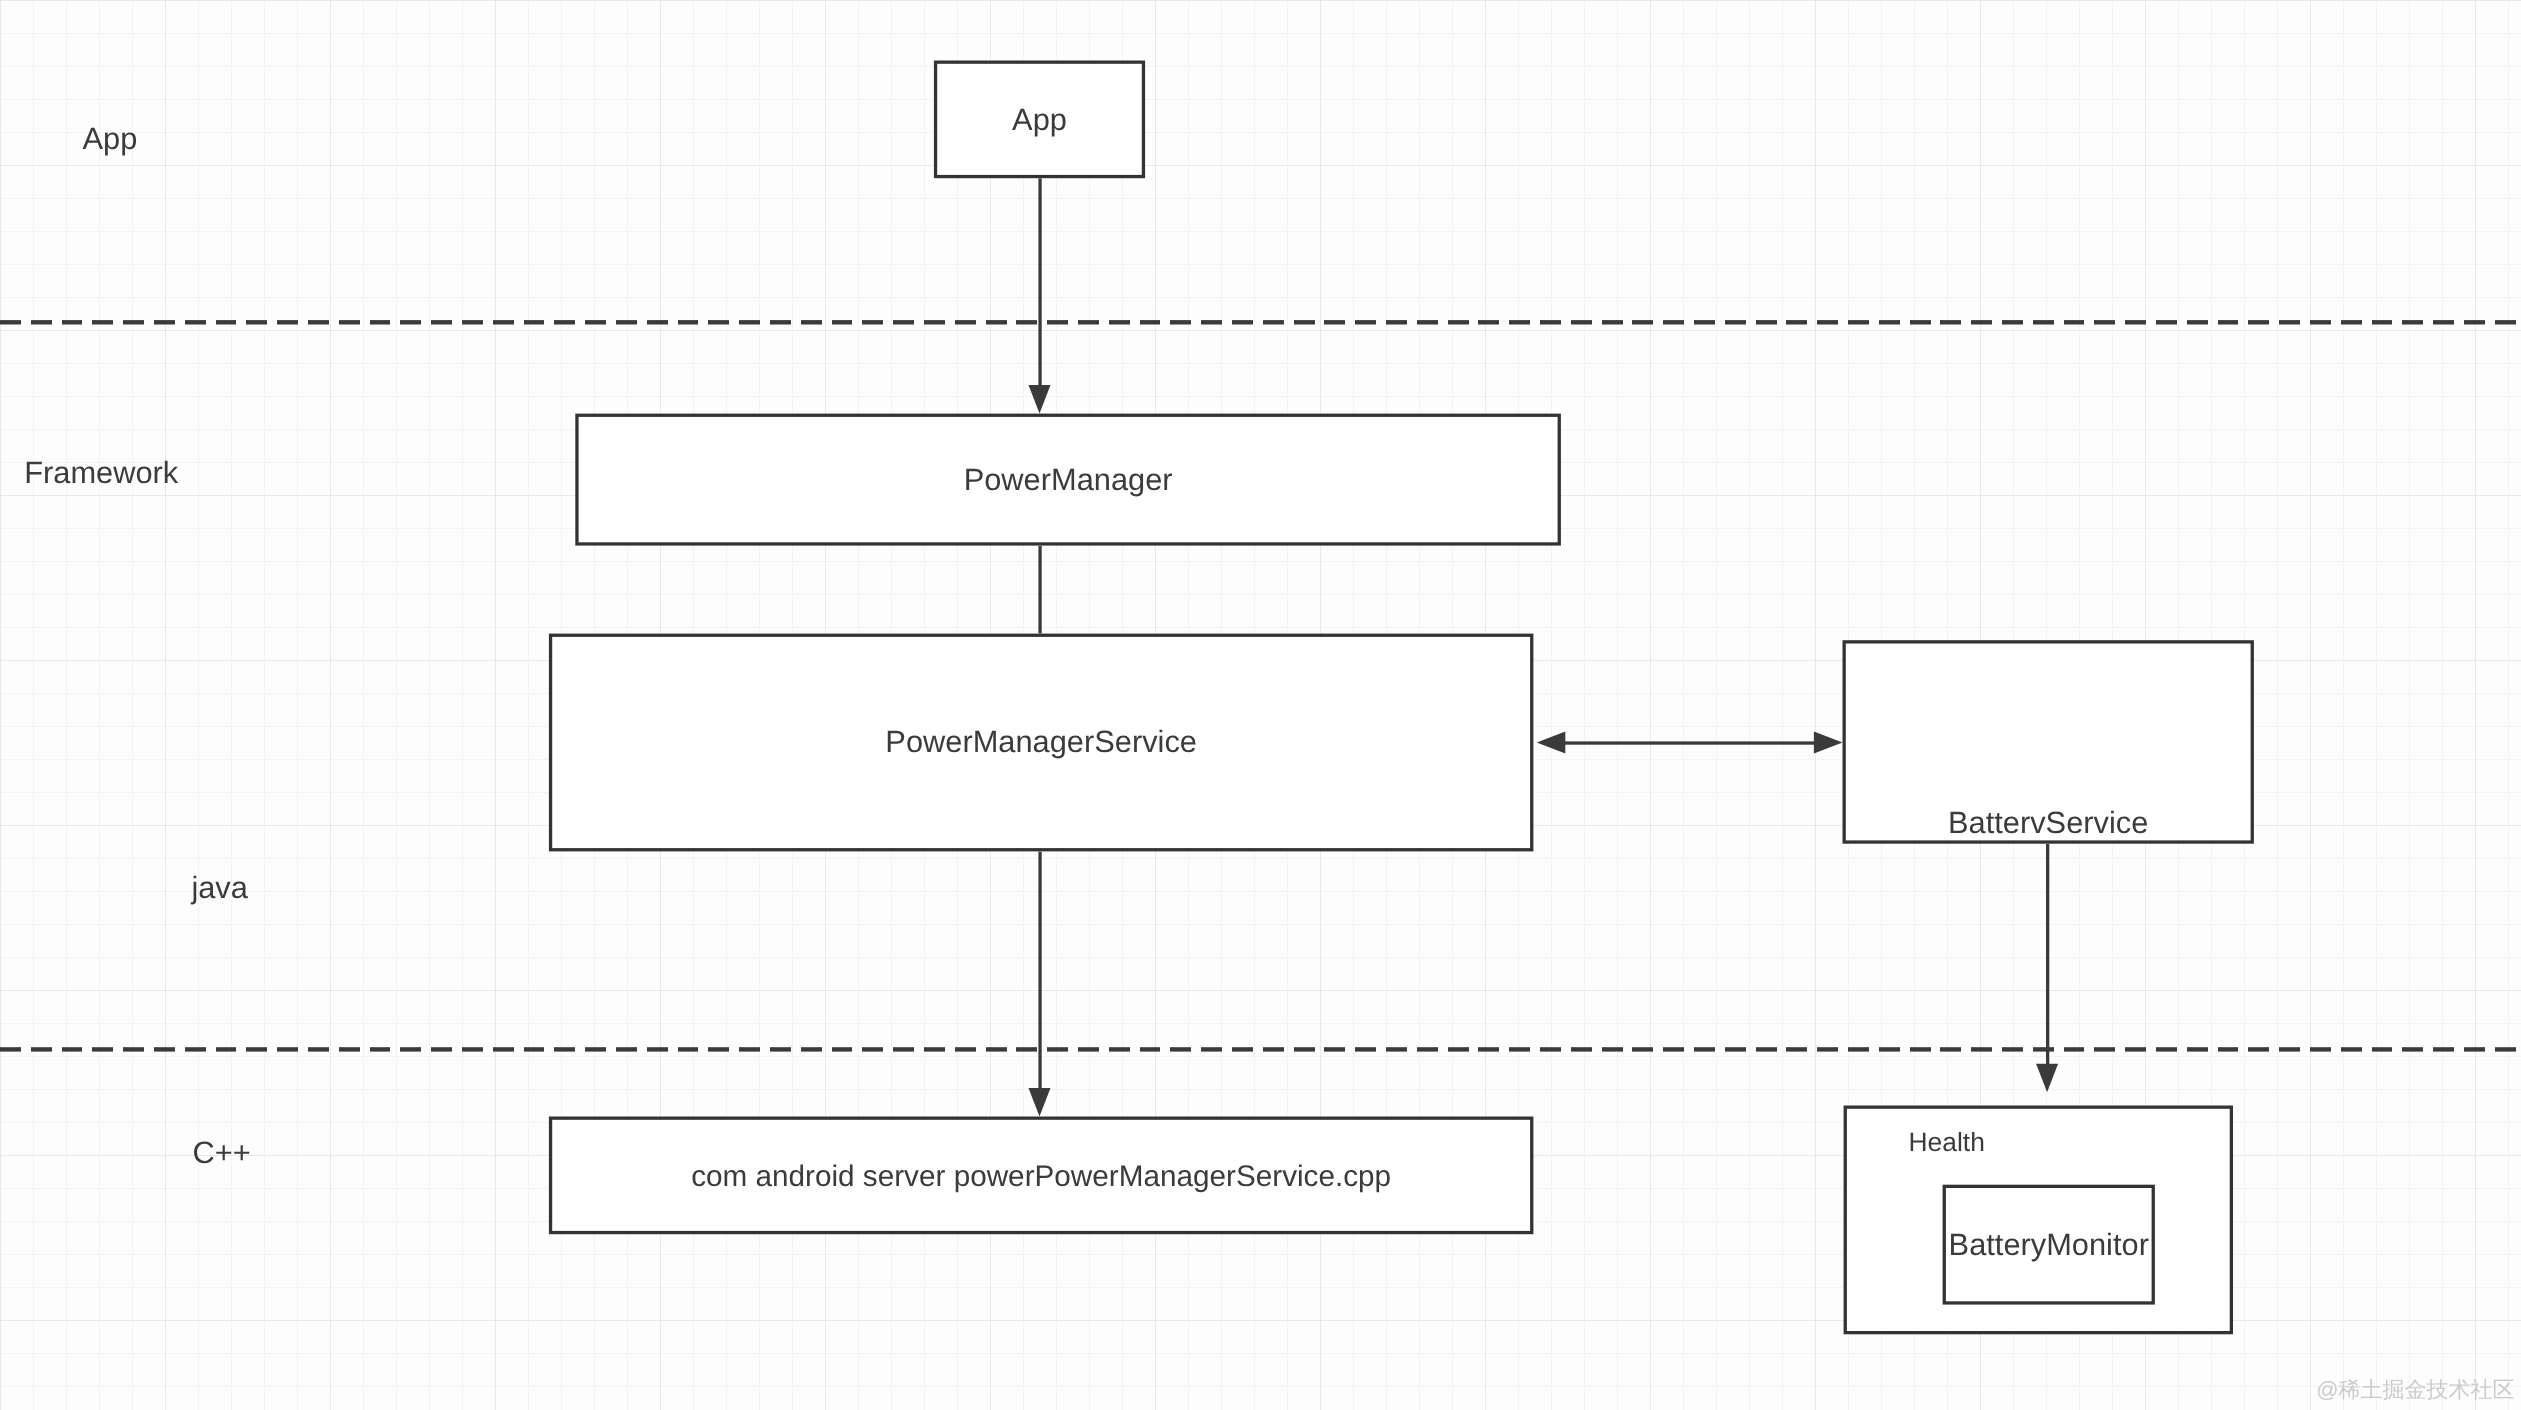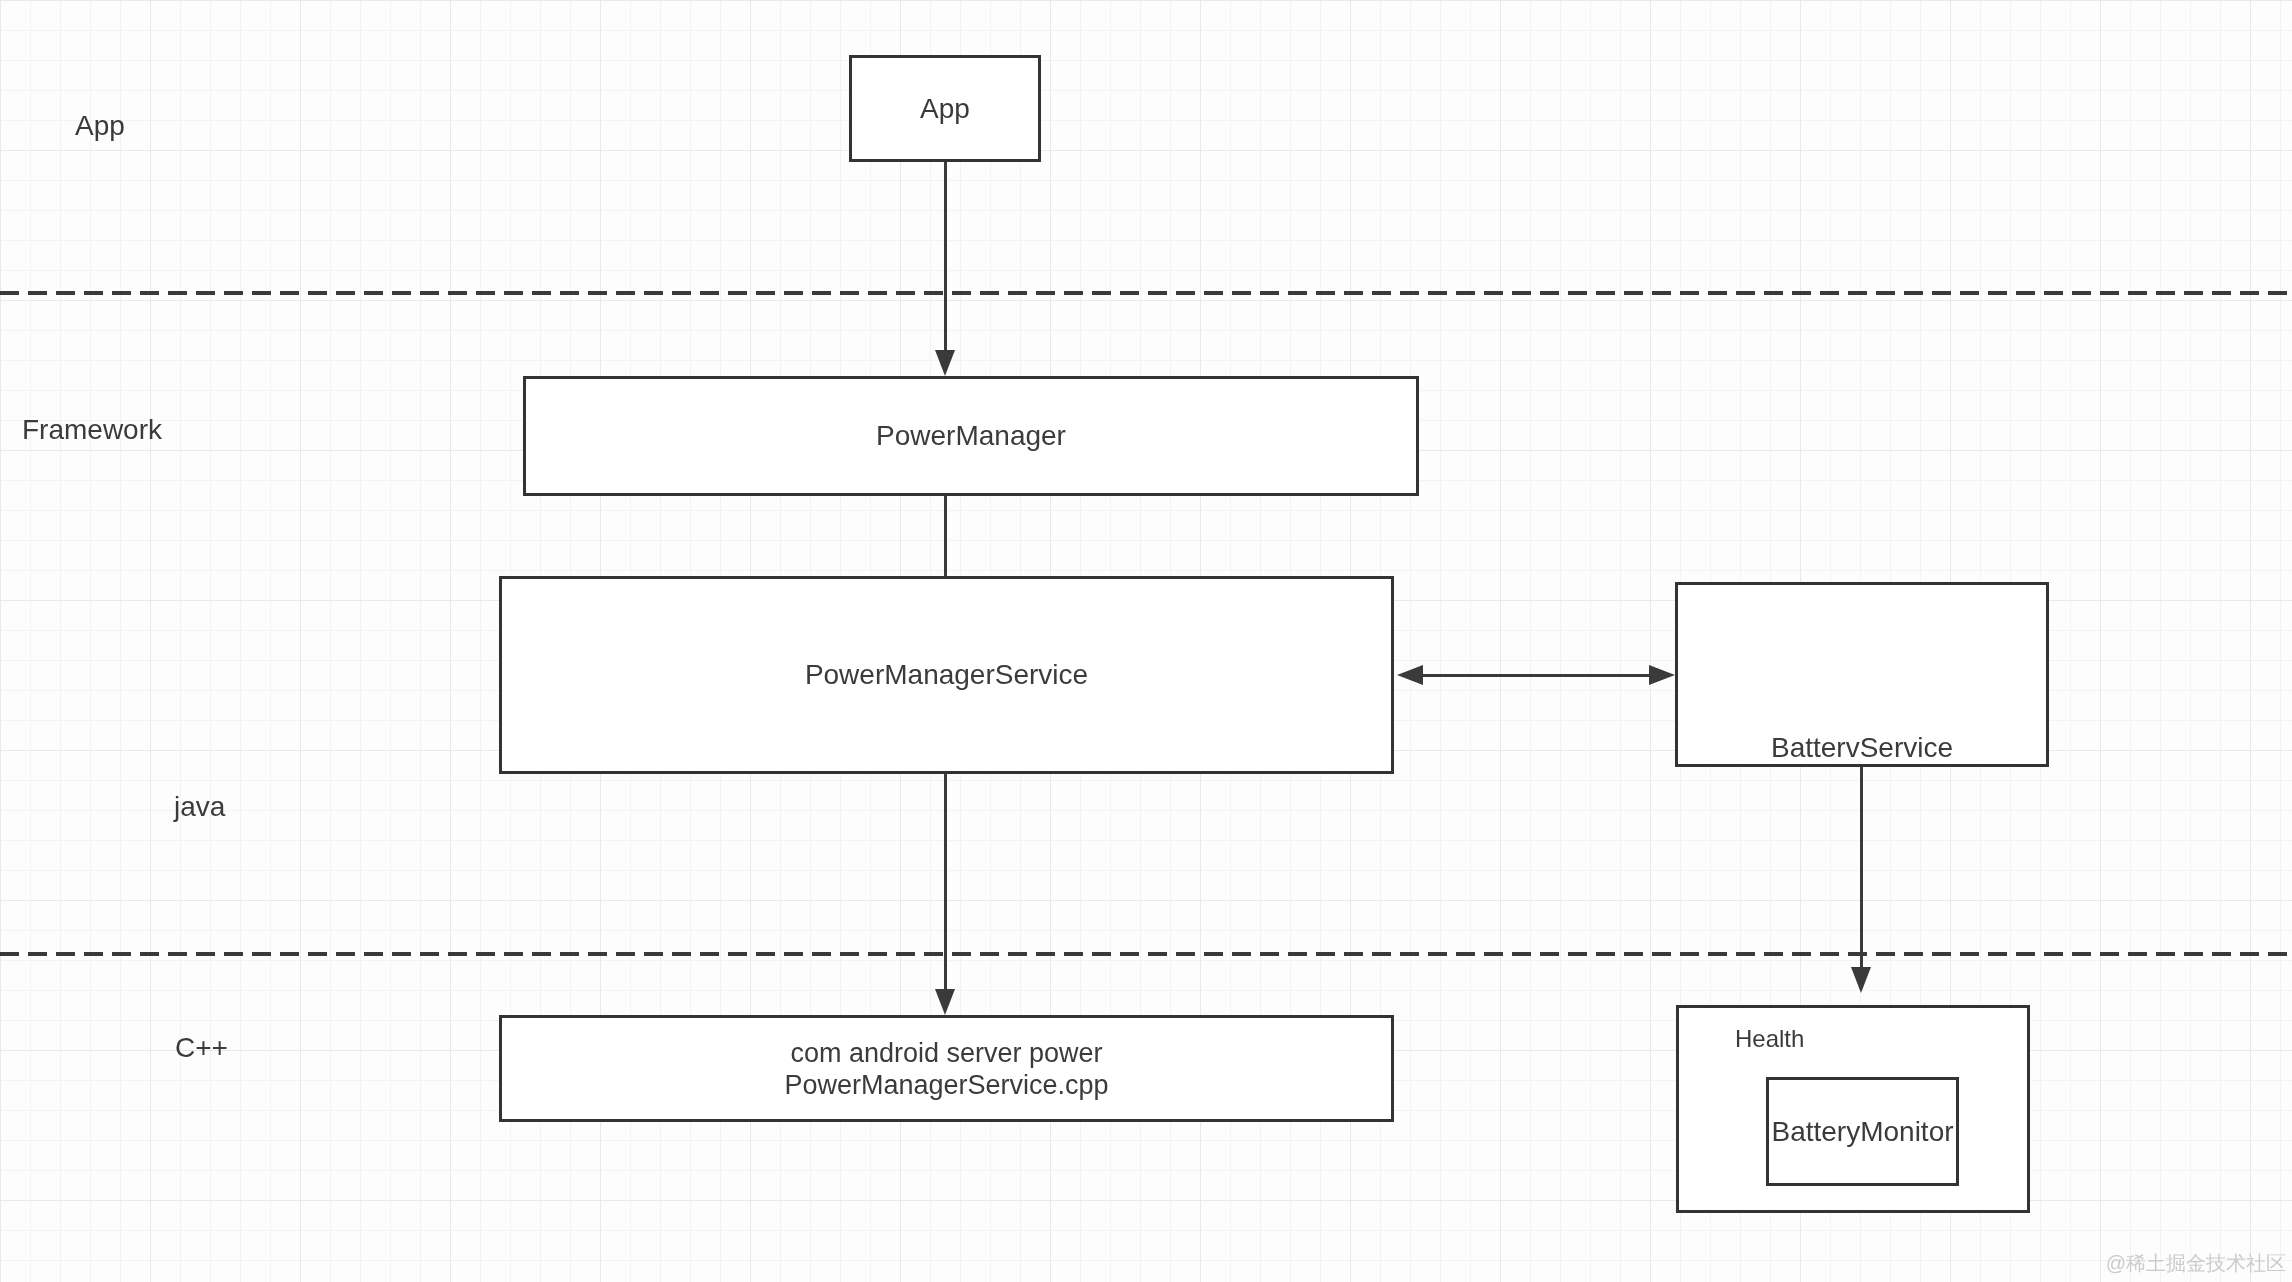--- a/index.html
+++ b/index.html
@@ -31,21 +31,21 @@
   .node{
     position:absolute;box-sizing:border-box;
     background:#fff;border:3px solid #333;
     display:flex;align-items:center;justify-content:center;
     font-size:28px;text-align:center;
   }
   #node-app{left:849px;top:55px;width:192px;height:107px;}
   #node-pm{left:499px;top:376px;width:896px;height:120px;margin-left:24px;}
   #node-pms{left:499px;top:576px;width:895px;height:198px;text-align:center;}
   #node-bs{left:1675px;top:582px;width:374px;height:185px;align-items:flex-end;}
-  #node-cpp{left:499px;top:1015px;width:895px;height:107px;flex-direction:column;font-size:27px;line-height:32px;}
+  #node-cpp{left:499px;top:1015px;width:895px;height:107px;font-size:27px;line-height:32px;}
   #node-health{left:1676px;top:1005px;width:354px;height:208px;display:block;}
   #health-title{display:block;margin:17px 0 0 56px;font-size:24px;text-align:left;}
   #node-bm{left:87px;top:69px;width:193px;height:109px;flex-direction:row;line-height:33px;}
   .vline{position:absolute;width:3px;background:#3a3a3a;}
   .hline{position:absolute;height:3px;background:#3a3a3a;}
   .ah-down{position:absolute;width:0;height:0;
     border-left:10px solid transparent;border-right:10px solid transparent;
     border-top:26px solid #3a3a3a;}
   .ah-left{position:absolute;width:0;height:0;
     border-top:10px solid transparent;border-bottom:10px solid transparent;

